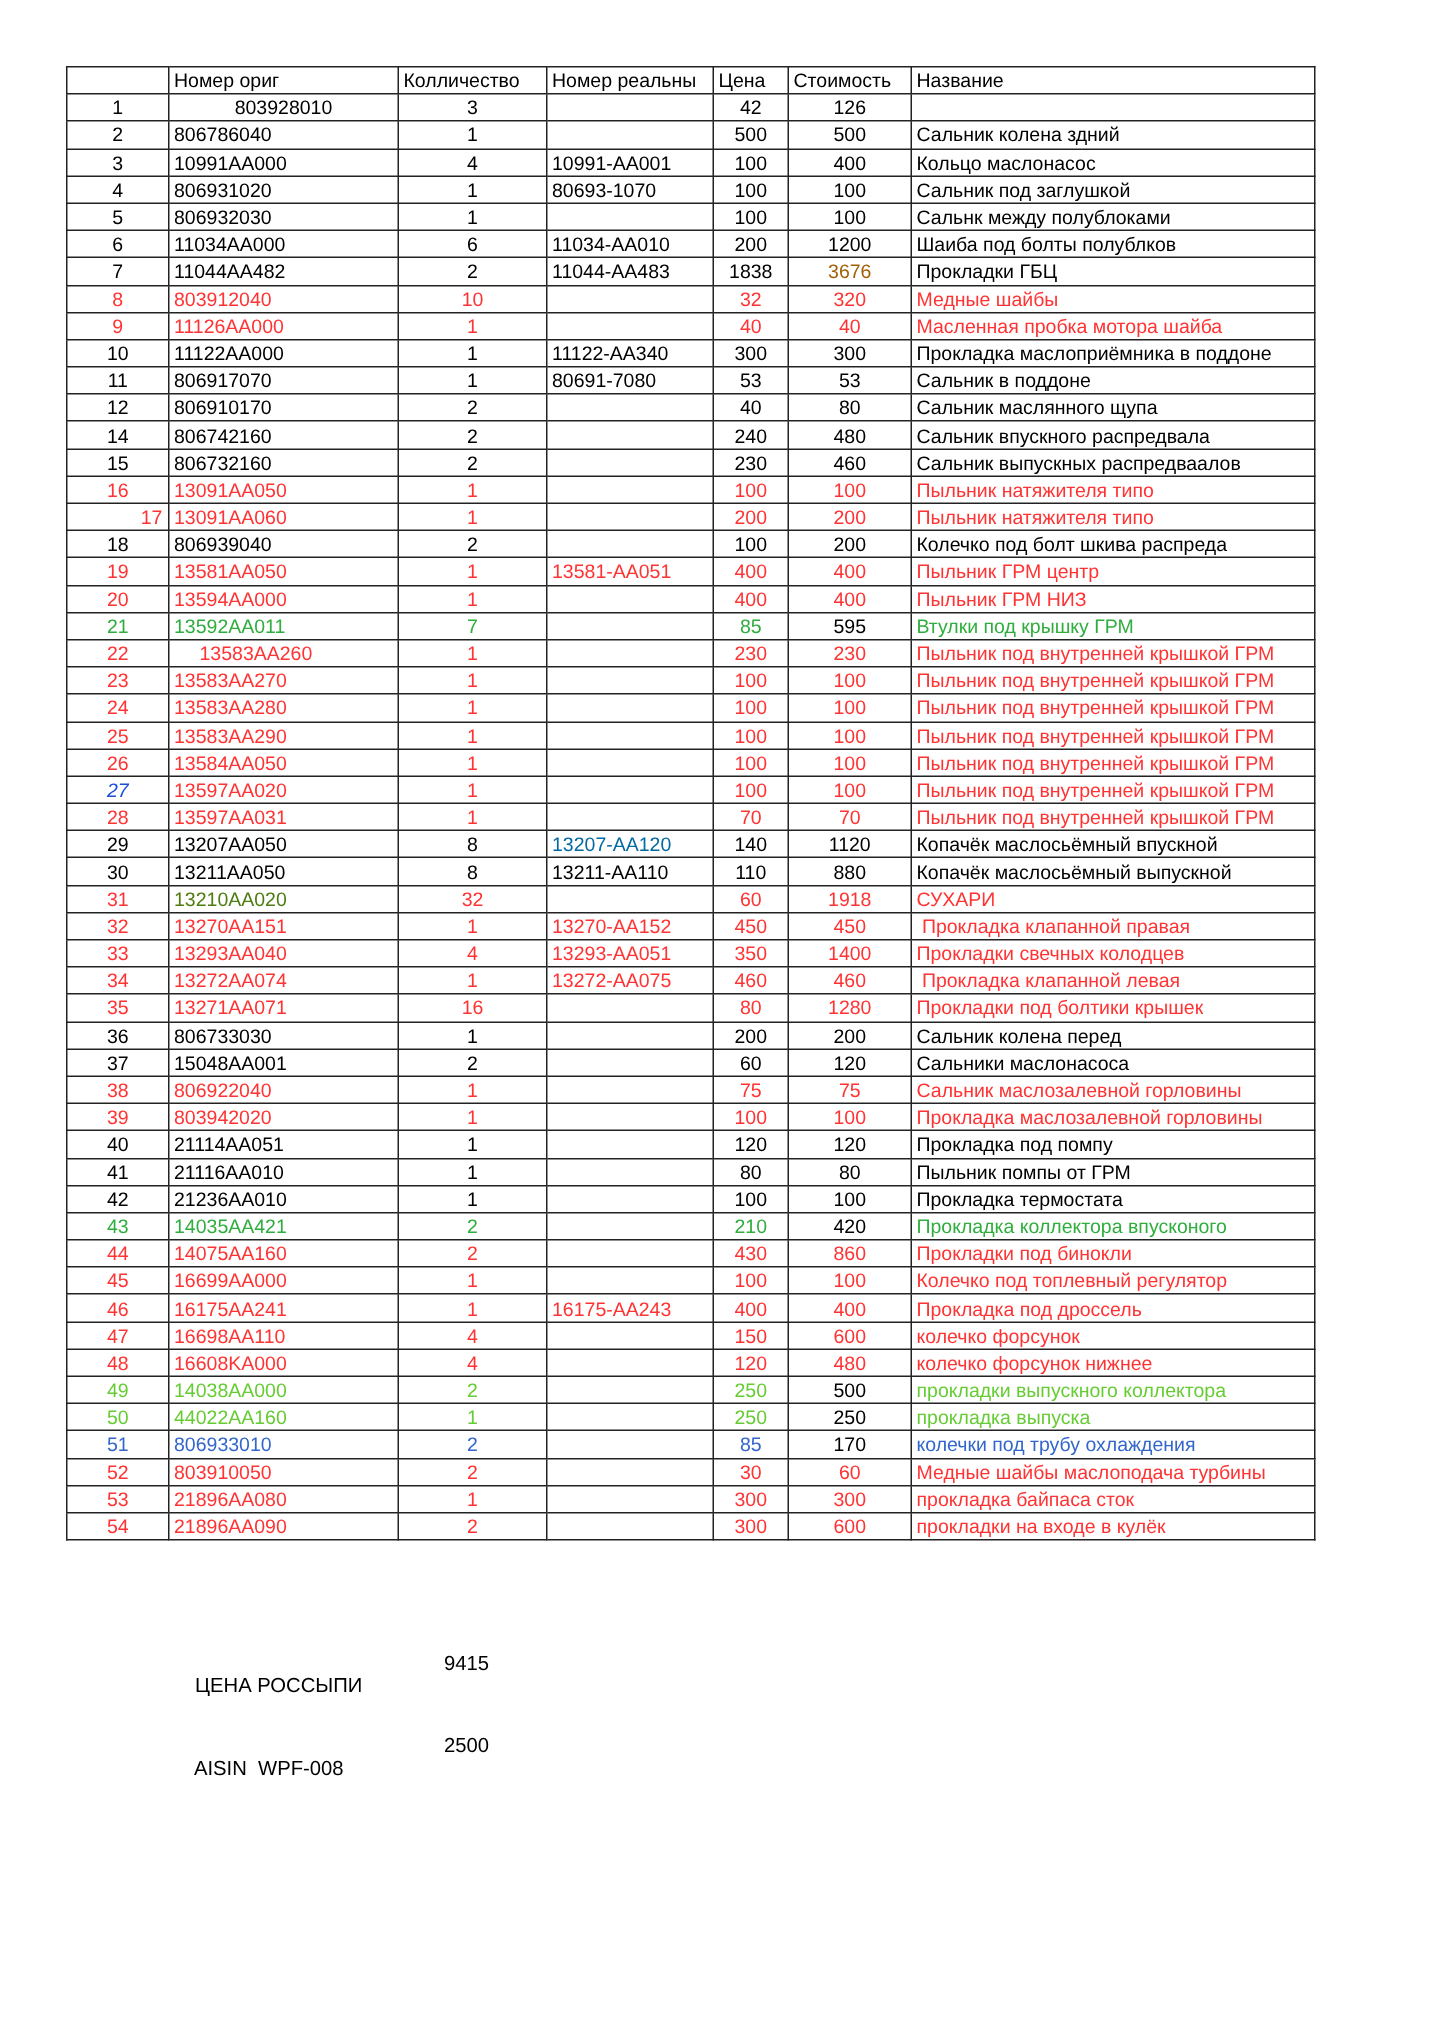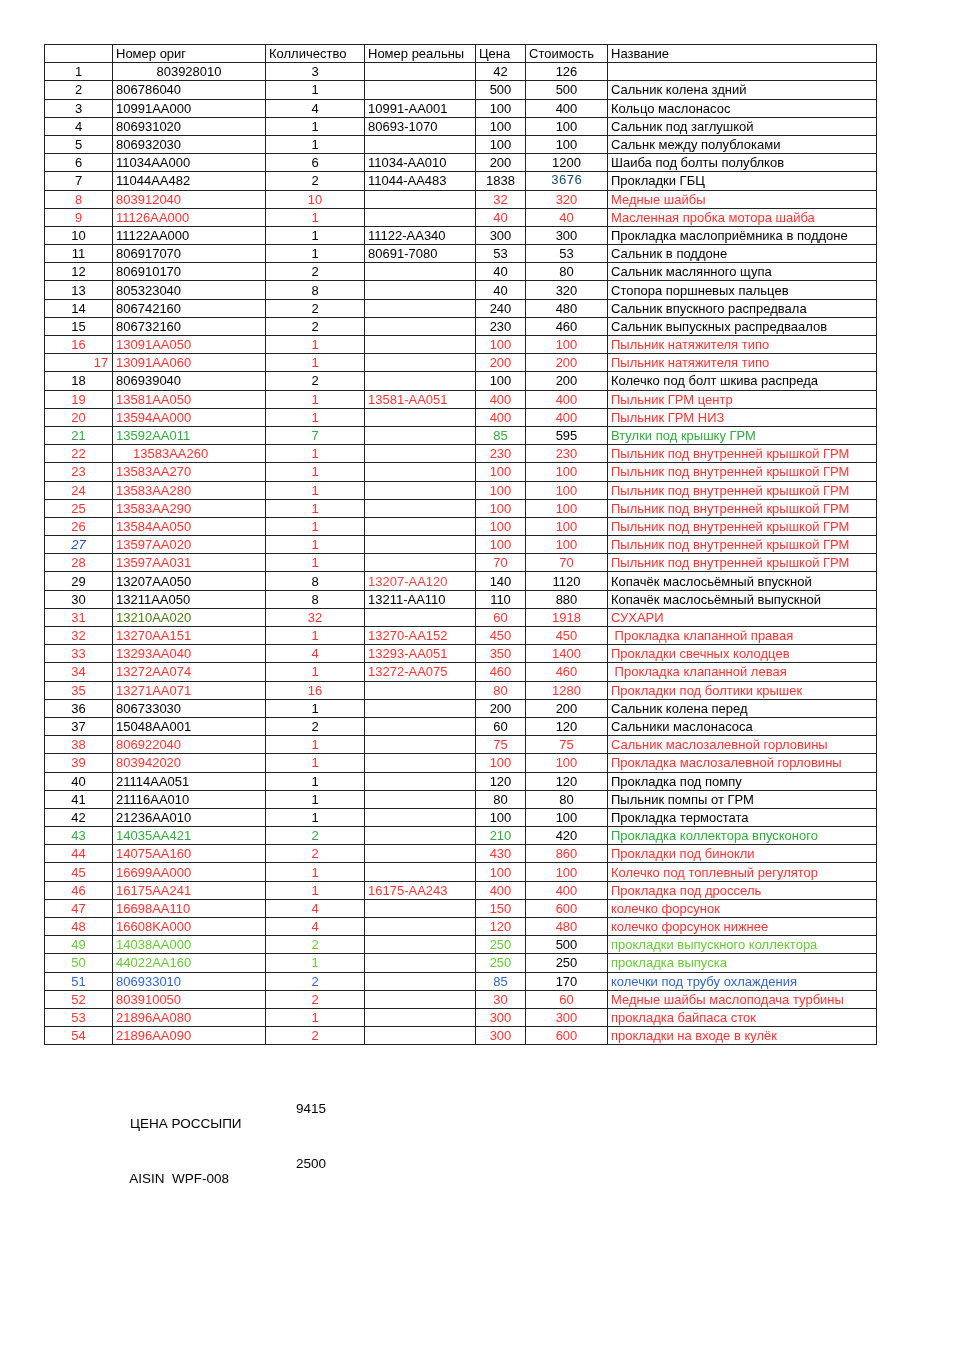--- a/index.html
+++ b/index.html
@@ -105,21 +105,21 @@
           <td class="c-price" style="color: rgb(0, 0, 0);">200</td>
           <td class="c-cost" style="color: rgb(0, 0, 0);">1200</td>
           <td class="c-name" style="color: rgb(0, 0, 0);">Шаиба под болты полублков</td>
         </tr>
         <tr>
           <td class="c-num" style="color: rgb(0, 0, 0);">7</td>
           <td class="c-orig" style="color: rgb(0, 0, 0);">11044AA482</td>
           <td class="c-qty" style="color: rgb(0, 0, 0);">2</td>
           <td class="c-real" style="color: rgb(0, 0, 0);">11044-AA483</td>
           <td class="c-price" style="color: rgb(0, 0, 0);">1838</td>
-          <td class="c-cost" style="color: #0c4a6e; font-family: Liberation Mono, monospace;">3676</td>
+          <td class="c-cost" style="color: #a16207;">3676</td>
           <td class="c-name" style="color: rgb(0, 0, 0);">Прокладки ГБЦ</td>
         </tr>
         <tr>
           <td class="c-num" style="color: rgb(255, 51, 51);">8</td>
           <td class="c-orig" style="color: rgb(255, 51, 51);">803912040</td>
           <td class="c-qty" style="color: rgb(255, 51, 51);">10</td>
           <td class="c-real" style="color: rgb(255, 51, 51);"></td>
           <td class="c-price" style="color: rgb(255, 51, 51);">32</td>
           <td class="c-cost" style="color: rgb(255, 51, 51);">320</td>
           <td class="c-name" style="color: rgb(255, 51, 51);">Медные шайбы</td>
@@ -152,29 +152,20 @@
           <td class="c-name" style="color: rgb(0, 0, 0);">Сальник в поддоне</td>
         </tr>
         <tr>
           <td class="c-num" style="color: rgb(0, 0, 0);">12</td>
           <td class="c-orig" style="color: rgb(0, 0, 0);">806910170</td>
           <td class="c-qty" style="color: rgb(0, 0, 0);">2</td>
           <td class="c-real" style="color: rgb(0, 0, 0);"></td>
           <td class="c-price" style="color: rgb(0, 0, 0);">40</td>
           <td class="c-cost" style="color: rgb(0, 0, 0);">80</td>
           <td class="c-name" style="color: rgb(0, 0, 0);">Сальник маслянного щупа</td>
-        </tr>
-        <tr>
-          <td class="c-num" style="color: rgb(0, 0, 0);">13</td>
-          <td class="c-orig" style="color: rgb(0, 0, 0);">805323040</td>
-          <td class="c-qty" style="color: rgb(0, 0, 0);">8</td>
-          <td class="c-real" style="color: rgb(0, 0, 0);"></td>
-          <td class="c-price" style="color: rgb(0, 0, 0);">40</td>
-          <td class="c-cost" style="color: rgb(0, 0, 0);">320</td>
-          <td class="c-name" style="color: rgb(0, 0, 0);">Стопора поршневых пальцев</td>
         </tr>
         <tr>
           <td class="c-num" style="color: rgb(0, 0, 0);">14</td>
           <td class="c-orig" style="color: rgb(0, 0, 0);">806742160</td>
           <td class="c-qty" style="color: rgb(0, 0, 0);">2</td>
           <td class="c-real" style="color: rgb(0, 0, 0);"></td>
           <td class="c-price" style="color: rgb(0, 0, 0);">240</td>
           <td class="c-cost" style="color: rgb(0, 0, 0);">480</td>
           <td class="c-name" style="color: rgb(0, 0, 0);">Сальник впускного распредвала</td>
         </tr>
@@ -301,21 +292,21 @@
           <td class="c-qty" style="color: rgb(255, 51, 51);">1</td>
           <td class="c-real" style="color: rgb(255, 51, 51);"></td>
           <td class="c-price" style="color: rgb(255, 51, 51);">70</td>
           <td class="c-cost" style="color: rgb(255, 51, 51);">70</td>
           <td class="c-name" style="color: rgb(255, 51, 51);">Пыльник под внутренней крышкой ГРМ</td>
         </tr>
         <tr>
           <td class="c-num" style="color: rgb(0, 0, 0);">29</td>
           <td class="c-orig" style="color: rgb(0, 0, 0);">13207AA050</td>
           <td class="c-qty" style="color: rgb(0, 0, 0);">8</td>
-          <td class="c-real" style="color: #ef4444; margin-top: 28px;">13207-AA120</td>
+          <td class="c-real" style="color: #0369a1; margin-top: 28px;">13207-AA120</td>
           <td class="c-price" style="color: rgb(0, 0, 0); margin-top: 32px;">140</td>
           <td class="c-cost" style="color: rgb(0, 0, 0);">1120</td>
           <td class="c-name" style="color: rgb(0, 0, 0);">Копачёк маслосьёмный впускной</td>
         </tr>
         <tr>
           <td class="c-num" style="color: rgb(0, 0, 0);">30</td>
           <td class="c-orig" style="color: rgb(0, 0, 0);">13211AA050</td>
           <td class="c-qty" style="color: rgb(0, 0, 0);">8</td>
           <td class="c-real" style="color: rgb(0, 0, 0);">13211-AA110</td>
           <td class="c-price" style="color: rgb(0, 0, 0);">110</td>

